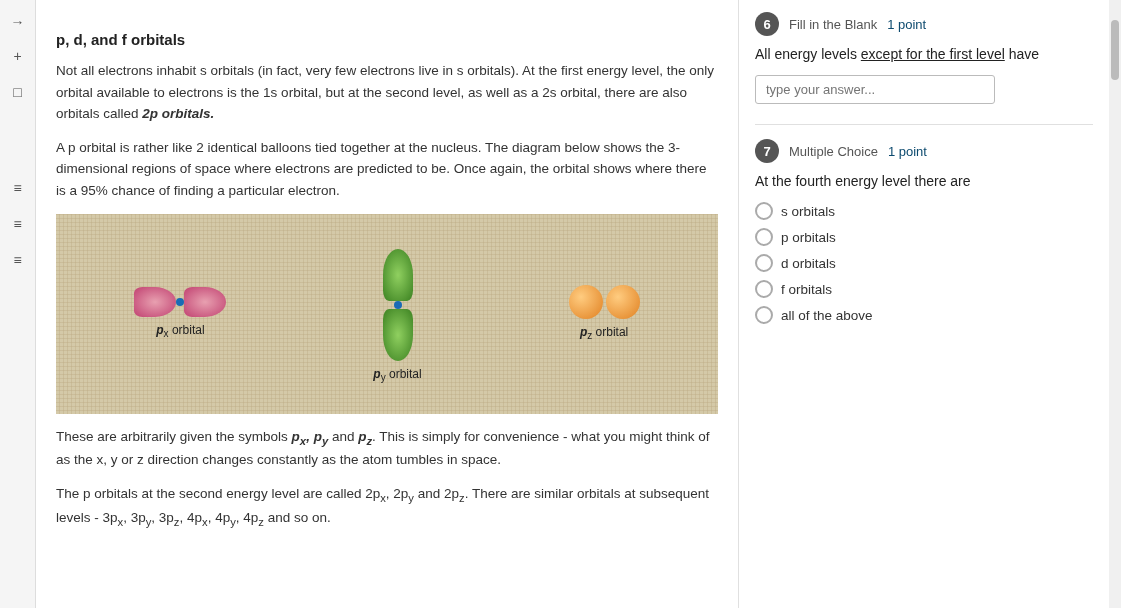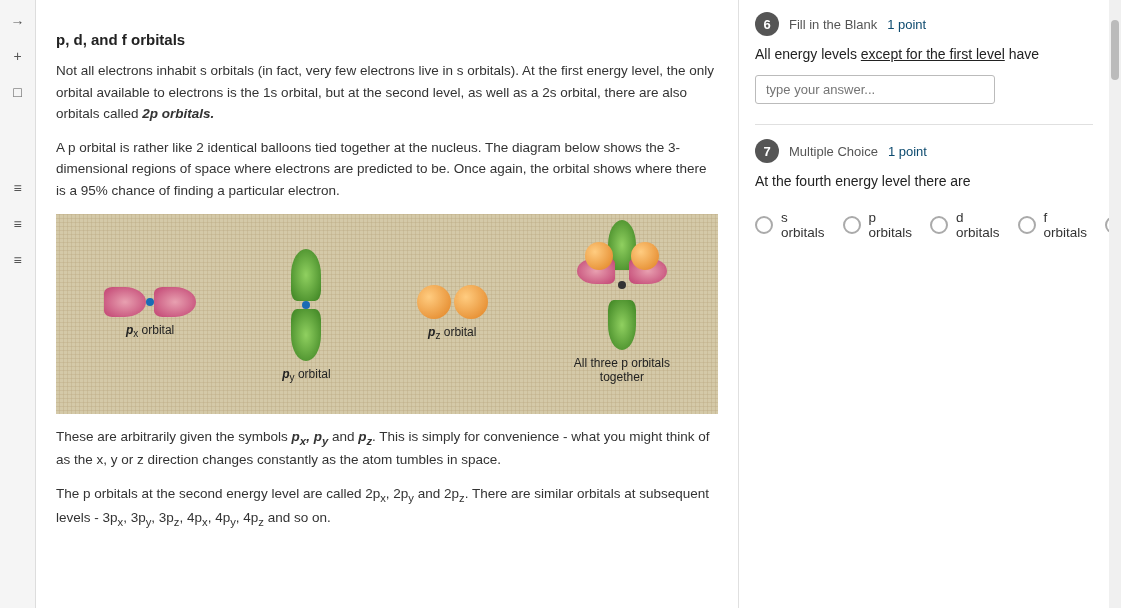--- a/index.html
+++ b/index.html
@@ -319,22 +319,22 @@
       padding: 6px 10px;
       font-size: 13px;
       color: #999;
       width: 240px;
       cursor: text;
     }
 
     
     .radio-options {
       display: flex;
-      flex-direction: row;
-      gap: 18px;
+      flex-direction: column;
+      gap: 8px;
       margin-top: 8px;
     }
 
     .radio-option {
       display: flex;
       align-items: center;
       gap: 8px;
       cursor: pointer;
     }
 
@@ -432,32 +432,20 @@
       <div class="orbital-item" style="align-self:center; margin-top:20px;">
         <div class="pz-orbital">
           <div class="pz-sphere-left"></div>
           <div class="pz-sphere-right"></div>
         </div>
         <div class="orbital-label">
           <span style="font-style:italic;font-weight:bold;">p</span><sub>z</sub> orbital
         </div>
       </div>
 
-      <div class="orbital-item">
-        <div class="combined-inner">
-          <div class="comb-green-top"></div>
-          <div class="comb-pink-left"></div>
-          <div class="comb-pink-right"></div>
-          <div class="comb-orange-right"></div>
-          <div class="comb-orange-left"></div>
-          <div class="comb-green-bottom"></div>
-          <div class="comb-center-dot"></div>
-        </div>
-        <div class="orbital-label">All three p orbitals<br>together</div>
-      </div>
 
     </div>
 
     <p class="content-text">
       These are arbitrarily given the symbols <span class="italic-bold">p<sub>x</sub>, p<sub>y</sub></span> and <span class="italic-bold">p<sub>z</sub></span>. This is
       simply for convenience - what you might think of as the x, y or z
       direction changes constantly as the atom tumbles in space.
     </p>
 
     <p class="content-text">

